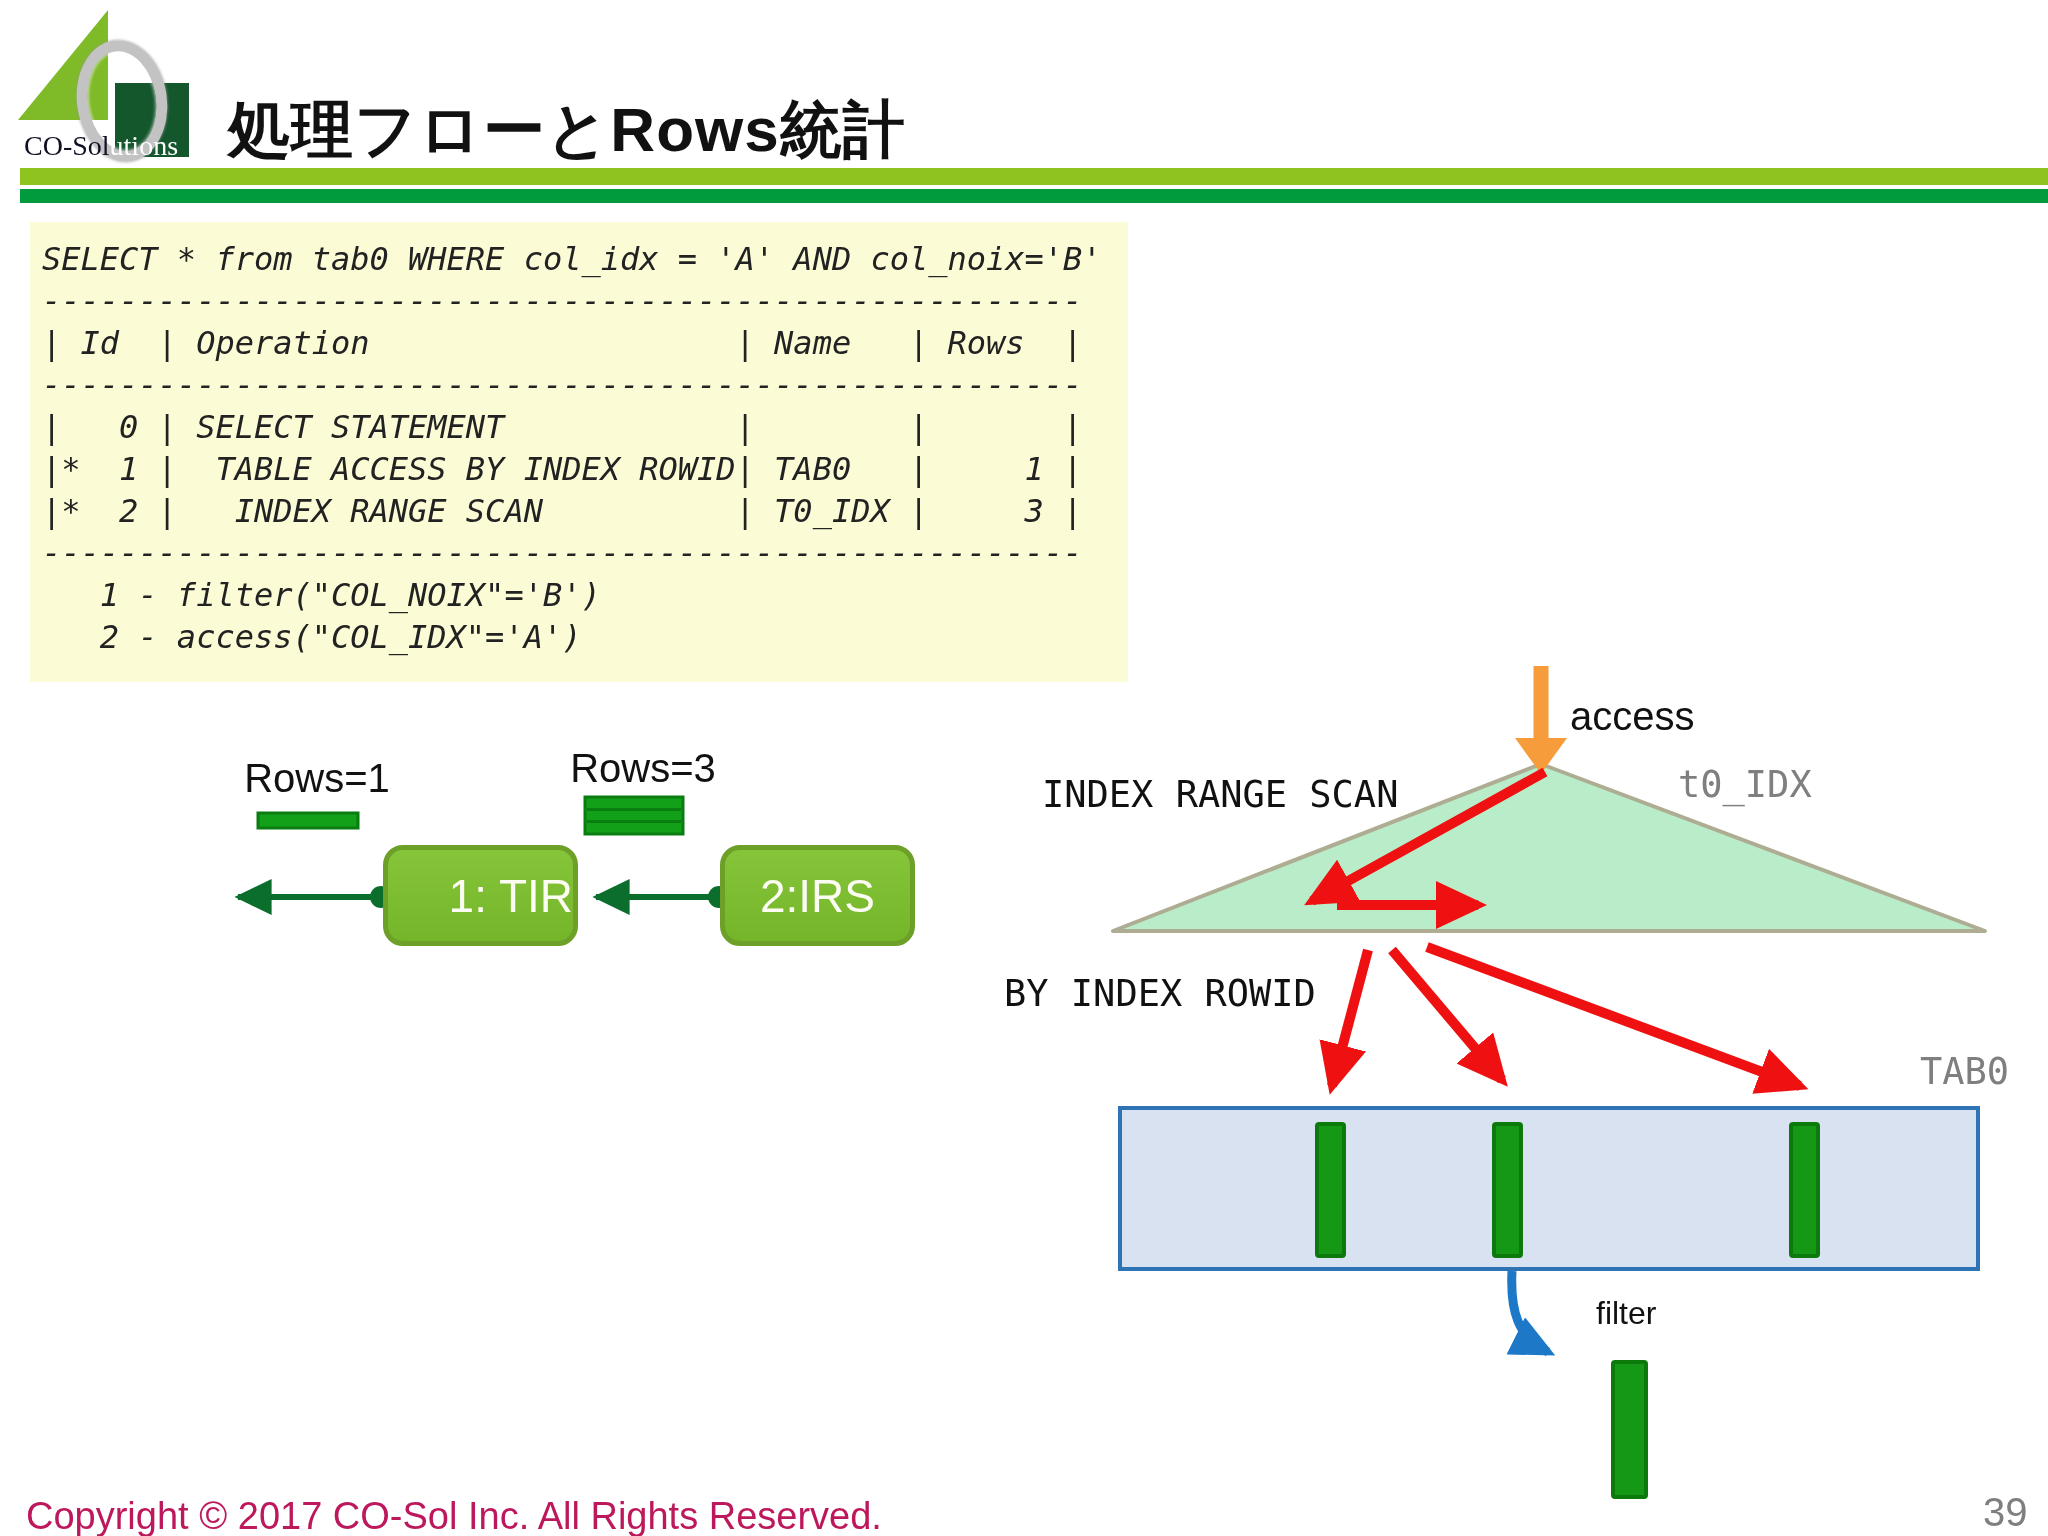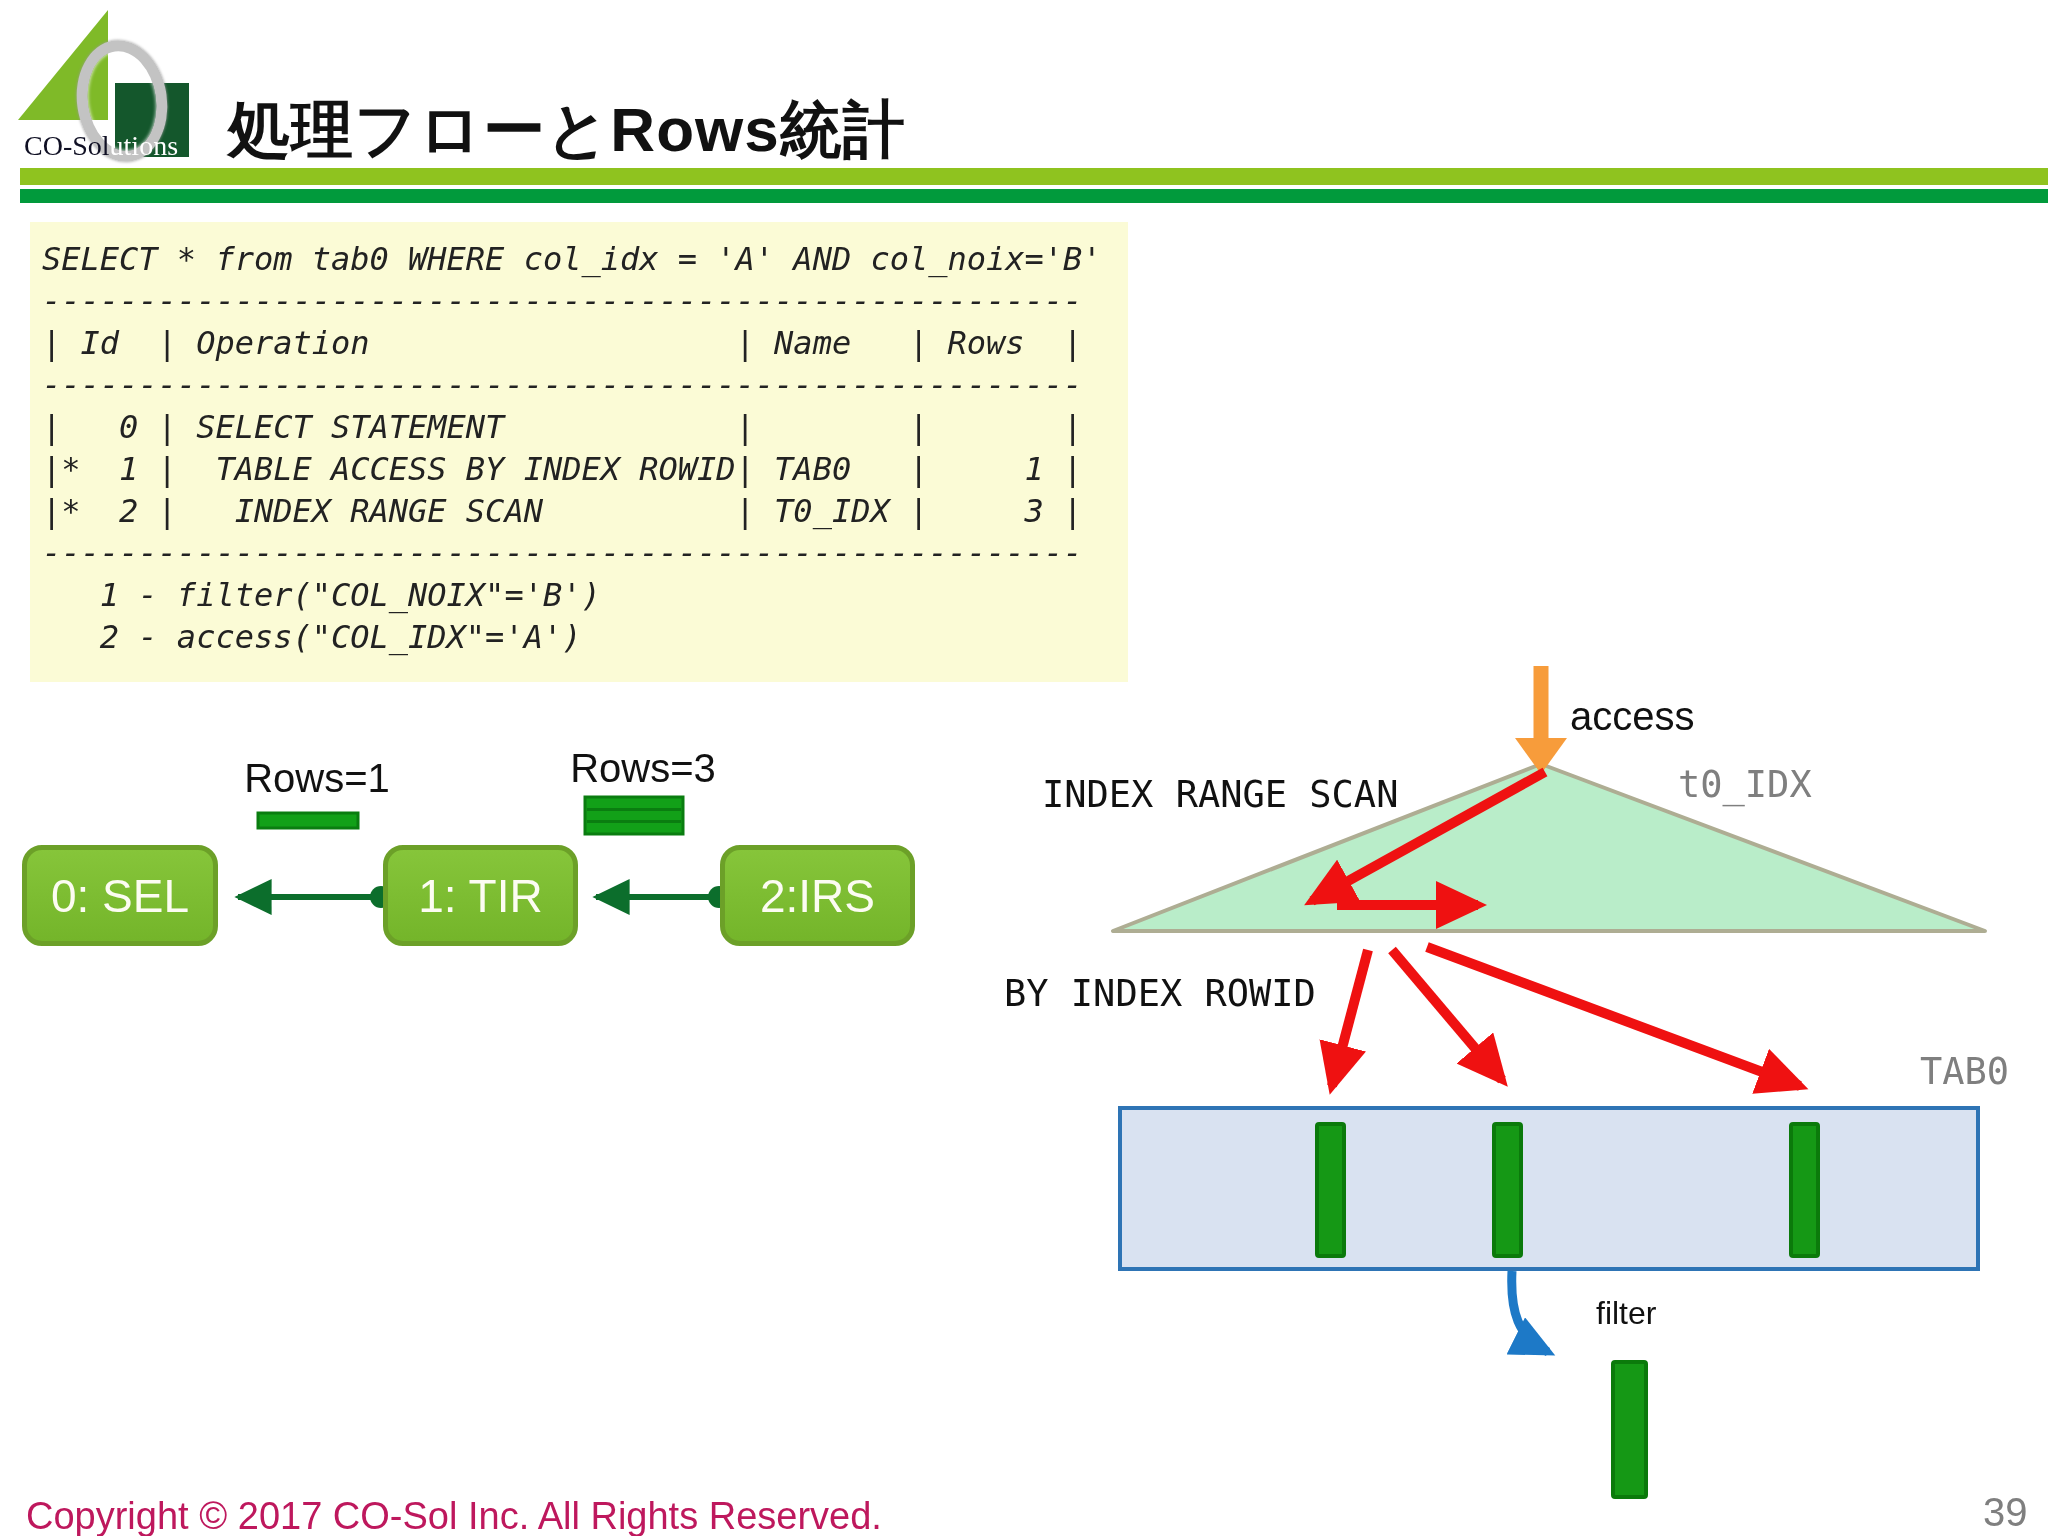--- a/index.html
+++ b/index.html
@@ -26,21 +26,21 @@
   .plan{left:30px;top:222px;width:1098px;height:460px;background:#FBFBD6;box-sizing:border-box;
         padding:16px 0 0 12px;font-style:italic;}
   .plan pre{margin:0;font-family:"DejaVu Sans Mono","Liberation Mono",monospace;
             font-size:32px;line-height:42px;color:#222;white-space:pre;}
 
   
   .fnode{top:845px;height:101px;border:5px solid #6CA028;border-radius:20px;box-sizing:border-box;
          background:linear-gradient(#86C53A,#74B52A);display:flex;align-items:center;justify-content:center;
          color:#FCFCF2;font-size:46px;}
   .fnode.n0{left:22px;width:196px;}
-  .fnode.n1{left:383px;width:195px;}
+  .fnode.n1{left:383px;width:195px;justify-content:flex-end;}
   .fnode.n2{left:720px;width:195px;}
   .rows-label{font-size:40px;color:#111;text-align:center;}
 
   
   .mono{font-family:"DejaVu Sans Mono","Liberation Mono",monospace;}
   .lbl-scan{left:1042px;top:773px;font-size:37px;color:#111;}
   .lbl-idxname{left:1678px;top:763px;font-size:37px;color:#7F7F7F;}
   .lbl-access{left:1570px;top:694px;font-size:40px;color:#111;text-align:center;}
   .lbl-tac{left:1004px;top:968px;font-size:37px;color:#111;line-height:51px;}
   .lbl-tabname{left:1920px;top:1050px;font-size:37px;color:#7F7F7F;}
@@ -124,23 +124,20 @@
     <rect x="1791" y="1124" width="27" height="132" rx="2" fill="#159815" stroke="#0B7A0B" stroke-width="4"></rect>
 
     <path d="M1512,1271 C1510,1312 1518,1337 1548,1352" fill="none" stroke="#1D79C7" stroke-width="9" marker-end="url(#mBlue)"></path>
 
     <rect x="1613" y="1362" width="33" height="135" rx="2" fill="#159815" stroke="#0B7A0B" stroke-width="4"></rect>
   </svg>
 
   <div class="abs rows-label" style="left:237px;top:756px;width:160px;">Rows=1</div>
   <div class="abs rows-label" style="left:558px;top:746px;width:170px;">Rows=3</div>
 
-  <div class="abs fnode n0">
-    <span>0: SEL</span>
-  </div>
   <div class="abs fnode n1">
     <span>1: TIR</span>
   </div>
   <div class="abs fnode n2">
     <span>2:IRS</span>
   </div>
 
   <div class="abs lbl-access">access</div>
   <div class="abs mono lbl-idxname">t0_IDX</div>
   <div class="abs mono lbl-scan">INDEX RANGE SCAN</div>

